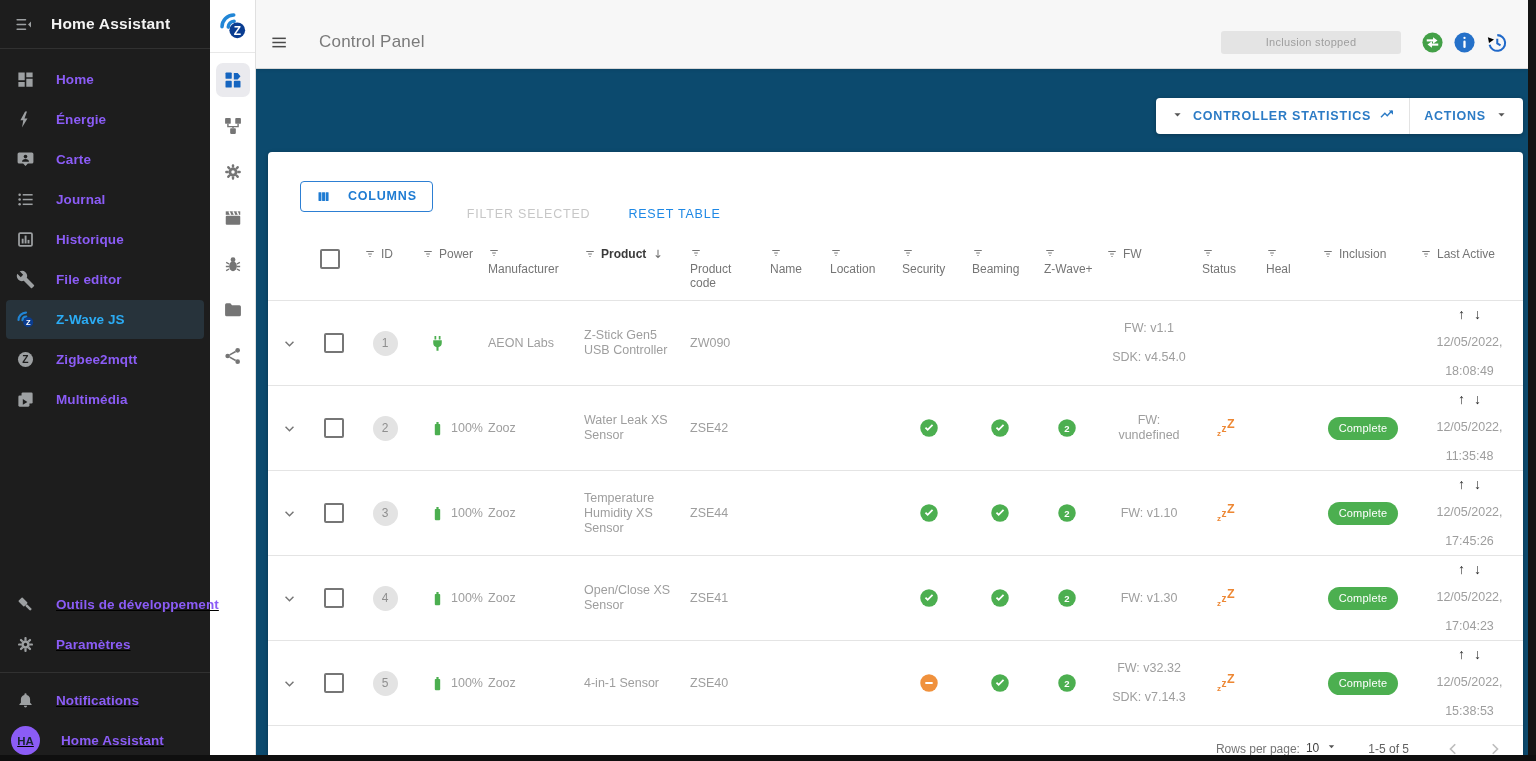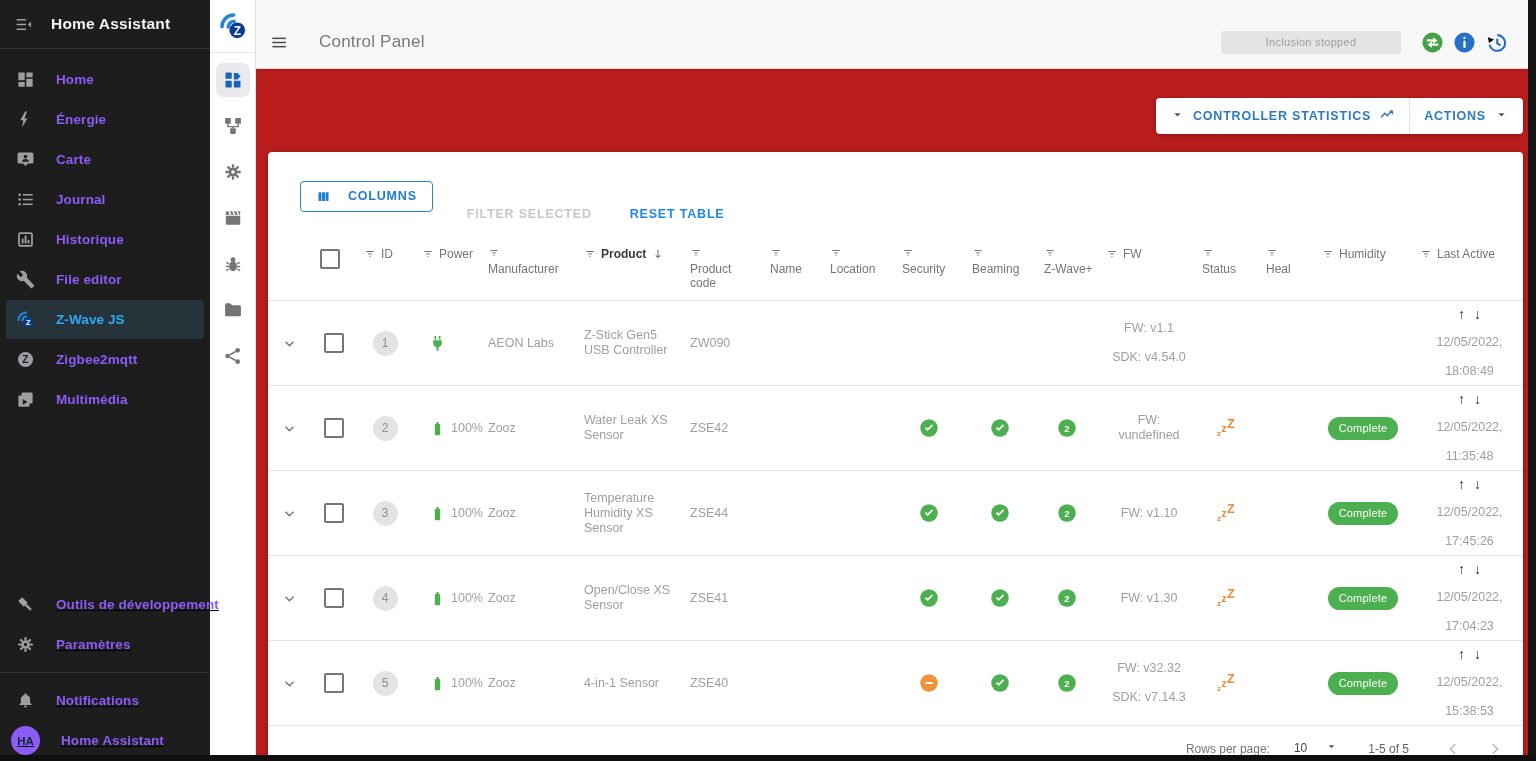--- a/index.html
+++ b/index.html
@@ -44,40 +44,40 @@
   .main{position:absolute;left:256px;top:0;right:8px;bottom:6px;background:#fff;display:flex;flex-direction:column;}
   .topbar{height:52px;flex:none;background:#F7F7F7;border-bottom:1px solid #D8D8D8;box-shadow:0 1px 3px rgba(0,0,0,.10);display:flex;align-items:center;padding:16px 20px 0 14px;position:relative;z-index:5;}
   .topbar .icn{color:#4A4A4A;cursor:pointer;}
   .topbar-title{color:#7A7A7A;font-size:17px;margin-left:30px;letter-spacing:.2px;}
   .topbar-right{margin-left:auto;display:flex;align-items:center;gap:9px;justify-content:center;}
   .inclusion-pill{width:180px;height:23px;border-radius:3px;background:#E4E4E4;color:#9E9E9E;font-size:11px;display:flex;align-items:center;justify-content:center;letter-spacing:.3px;margin-right:11px;cursor:pointer;}
   .cbtn{width:23px;height:23px;display:flex;cursor:pointer;}
   .cbtn svg{width:23px;height:23px;}
   .hist{color:#2069C9;}
 
-  .content{flex:1;position:relative;background:#b91c1c;}
+  .content{flex:1;position:relative;background:#0c4a6e;}
 
   
   .stats-card{position:absolute;top:29px;right:5px;height:36px;background:#fff;border-radius:4px;box-shadow:0 1px 4px rgba(0,0,0,.28);display:flex;align-items:stretch;}
   .stats-seg{display:flex;align-items:center;gap:8px;padding:0 14px;cursor:pointer;}
   .stats-seg + .stats-seg{border-left:1px solid #E3E3E3;}
   .seg-label{color:#2C7BC5;font-size:12.5px;font-weight:700;letter-spacing:.8px;}
   .caret{color:#555;}
   .caret svg{width:15px;height:15px;fill:currentColor;}
   .trend{color:#2C7BC5;}
   .trend svg{width:16px;height:16px;fill:currentColor;}
   .trend path[fill="none"]{stroke:currentColor;}
 
   
   .table-card{position:absolute;top:83px;left:12px;right:5px;background:#fff;border-radius:4px;box-shadow:0 1px 4px rgba(0,0,0,.28);}
   .t-toolbar{display:flex;align-items:center;gap:30px;padding:13px 16px 10px 32px;}
   .btn-outline{display:flex;align-items:center;gap:17px;border:1px solid #2D7FD3;border-radius:4px;padding:7px 15px;color:#1E7BD2;font-size:12.5px;font-weight:700;letter-spacing:.8px;cursor:pointer;background:#fff;}
   .btn-outline .icn{color:#1E7BD2;}
   .btn-outline .icn svg{width:15px;height:15px;}
-  .btn-text{font-size:12.5px;font-weight:700;letter-spacing:.8px;cursor:pointer;background:none;border:none;padding:6px 4px;margin-top:36px;}
+  .btn-text{font-size:12.5px;font-weight:400;letter-spacing:.8px;cursor:pointer;background:none;border:none;padding:6px 4px;margin-top:36px;}
   .btn-text.disabled{color:#C7C7C7;}
   .btn-text.blue{color:#1E88E5;}
 
   .dtable{--cols:46px 44px 58px 66px 96px 106px 80px 60px 72px 70px 72px 62px 96px 64px 56px 98px minmax(0,1fr);}
   .thead{display:grid;grid-template-columns:var(--cols);padding:6px 0 10px 0;}
   .th{display:flex;flex-wrap:wrap;align-items:center;column-gap:5px;row-gap:3px;padding:4px 4px 0 6px;font-size:12px;color:#757575;cursor:pointer;align-content:flex-start;}
   .th.stack{flex-direction:column;align-items:flex-start;justify-content:flex-start;}
   .th .lbl{line-height:14px;}
   .th.sorted .lbl{color:#3A3A3A;font-weight:700;}
   .th .icn{color:#757575;}
@@ -97,22 +97,22 @@
   .badge20 svg{width:20px;height:20px;}
   .sleep i{font-style:normal;font-weight:700;color:#ED8733;line-height:1;letter-spacing:.5px;}
   .sleep .s1{font-size:8px;vertical-align:-1px;}
   .sleep .s2{font-size:10px;vertical-align:3px;}
   .sleep .s3{font-size:12.5px;vertical-align:7px;}
   .la-arrows{display:flex;gap:9px;justify-content:center;color:#2E2E2E;font-size:14px;line-height:14px;}
   .la-arrows span{cursor:default;}
   .fw-line{display:block;text-align:center;}
 
   .t-footer{display:flex;align-items:center;justify-content:flex-end;border-top:1px solid #E4E4E4;height:46px;padding-right:18px;color:#757575;font-size:12px;}
-  .rpp-label{margin-right:18px;}
-  .rpp-select{display:flex;align-items:center;gap:18px;border-bottom:1px solid #949494;padding:2px 2px 3px 6px;color:#424242;cursor:pointer;margin-right:28px;}
+  .rpp-label{}
+  .rpp-select{display:flex;align-items:center;gap:6px;border-bottom:1px solid #949494;padding:2px 2px 3px 6px;color:#424242;cursor:pointer;margin-right:28px;}
   .rpp-select .caret svg{width:13px;height:13px;}
   .range{color:#616161;margin-right:34px;}
   .pg-btn{color:#BDBDBD;display:flex;cursor:pointer;}
   .pg-btn svg{width:20px;height:20px;}
   .pg-btn + .pg-btn{margin-left:22px;}
 </style>
 </head>
 <body>
 
 <div class="screen">
@@ -539,21 +539,21 @@
                   </svg>
                 </span>
                 <span class="lbl">Heal</span>
               </div>
               <div class="th">
                 <span class="icn sm">
                   <svg viewBox="0 0 24 24" xmlns="http://www.w3.org/2000/svg">
                     <path d="M4.5 6h15v2h-15zM8.3 11h7.4v2H8.3zM10.9 16h2.2v2h-2.2z"></path>
                   </svg>
                 </span>
-                <span class="lbl">Humidity</span>
+                <span class="lbl">Inclusion</span>
               </div>
               <div class="th">
                 <span class="icn sm">
                   <svg viewBox="0 0 24 24" xmlns="http://www.w3.org/2000/svg">
                     <path d="M4.5 6h15v2h-15zM8.3 11h7.4v2H8.3zM10.9 16h2.2v2h-2.2z"></path>
                   </svg>
                 </span>
                 <span class="lbl">Last Active</span>
               </div>
             </div>

